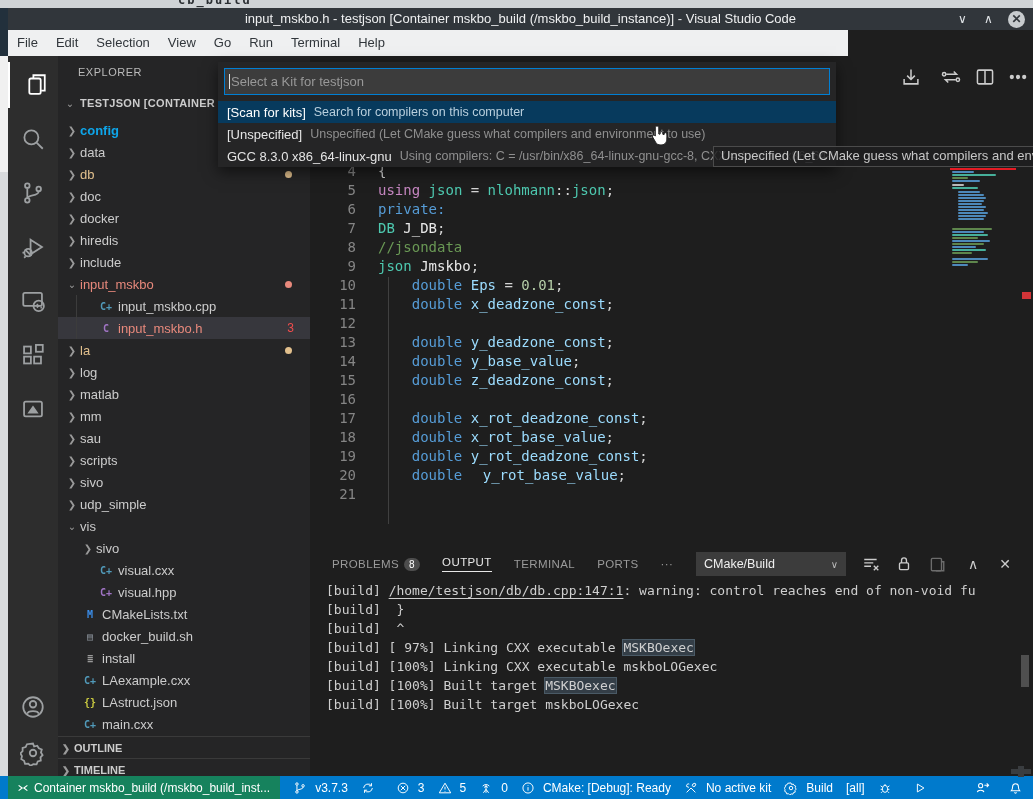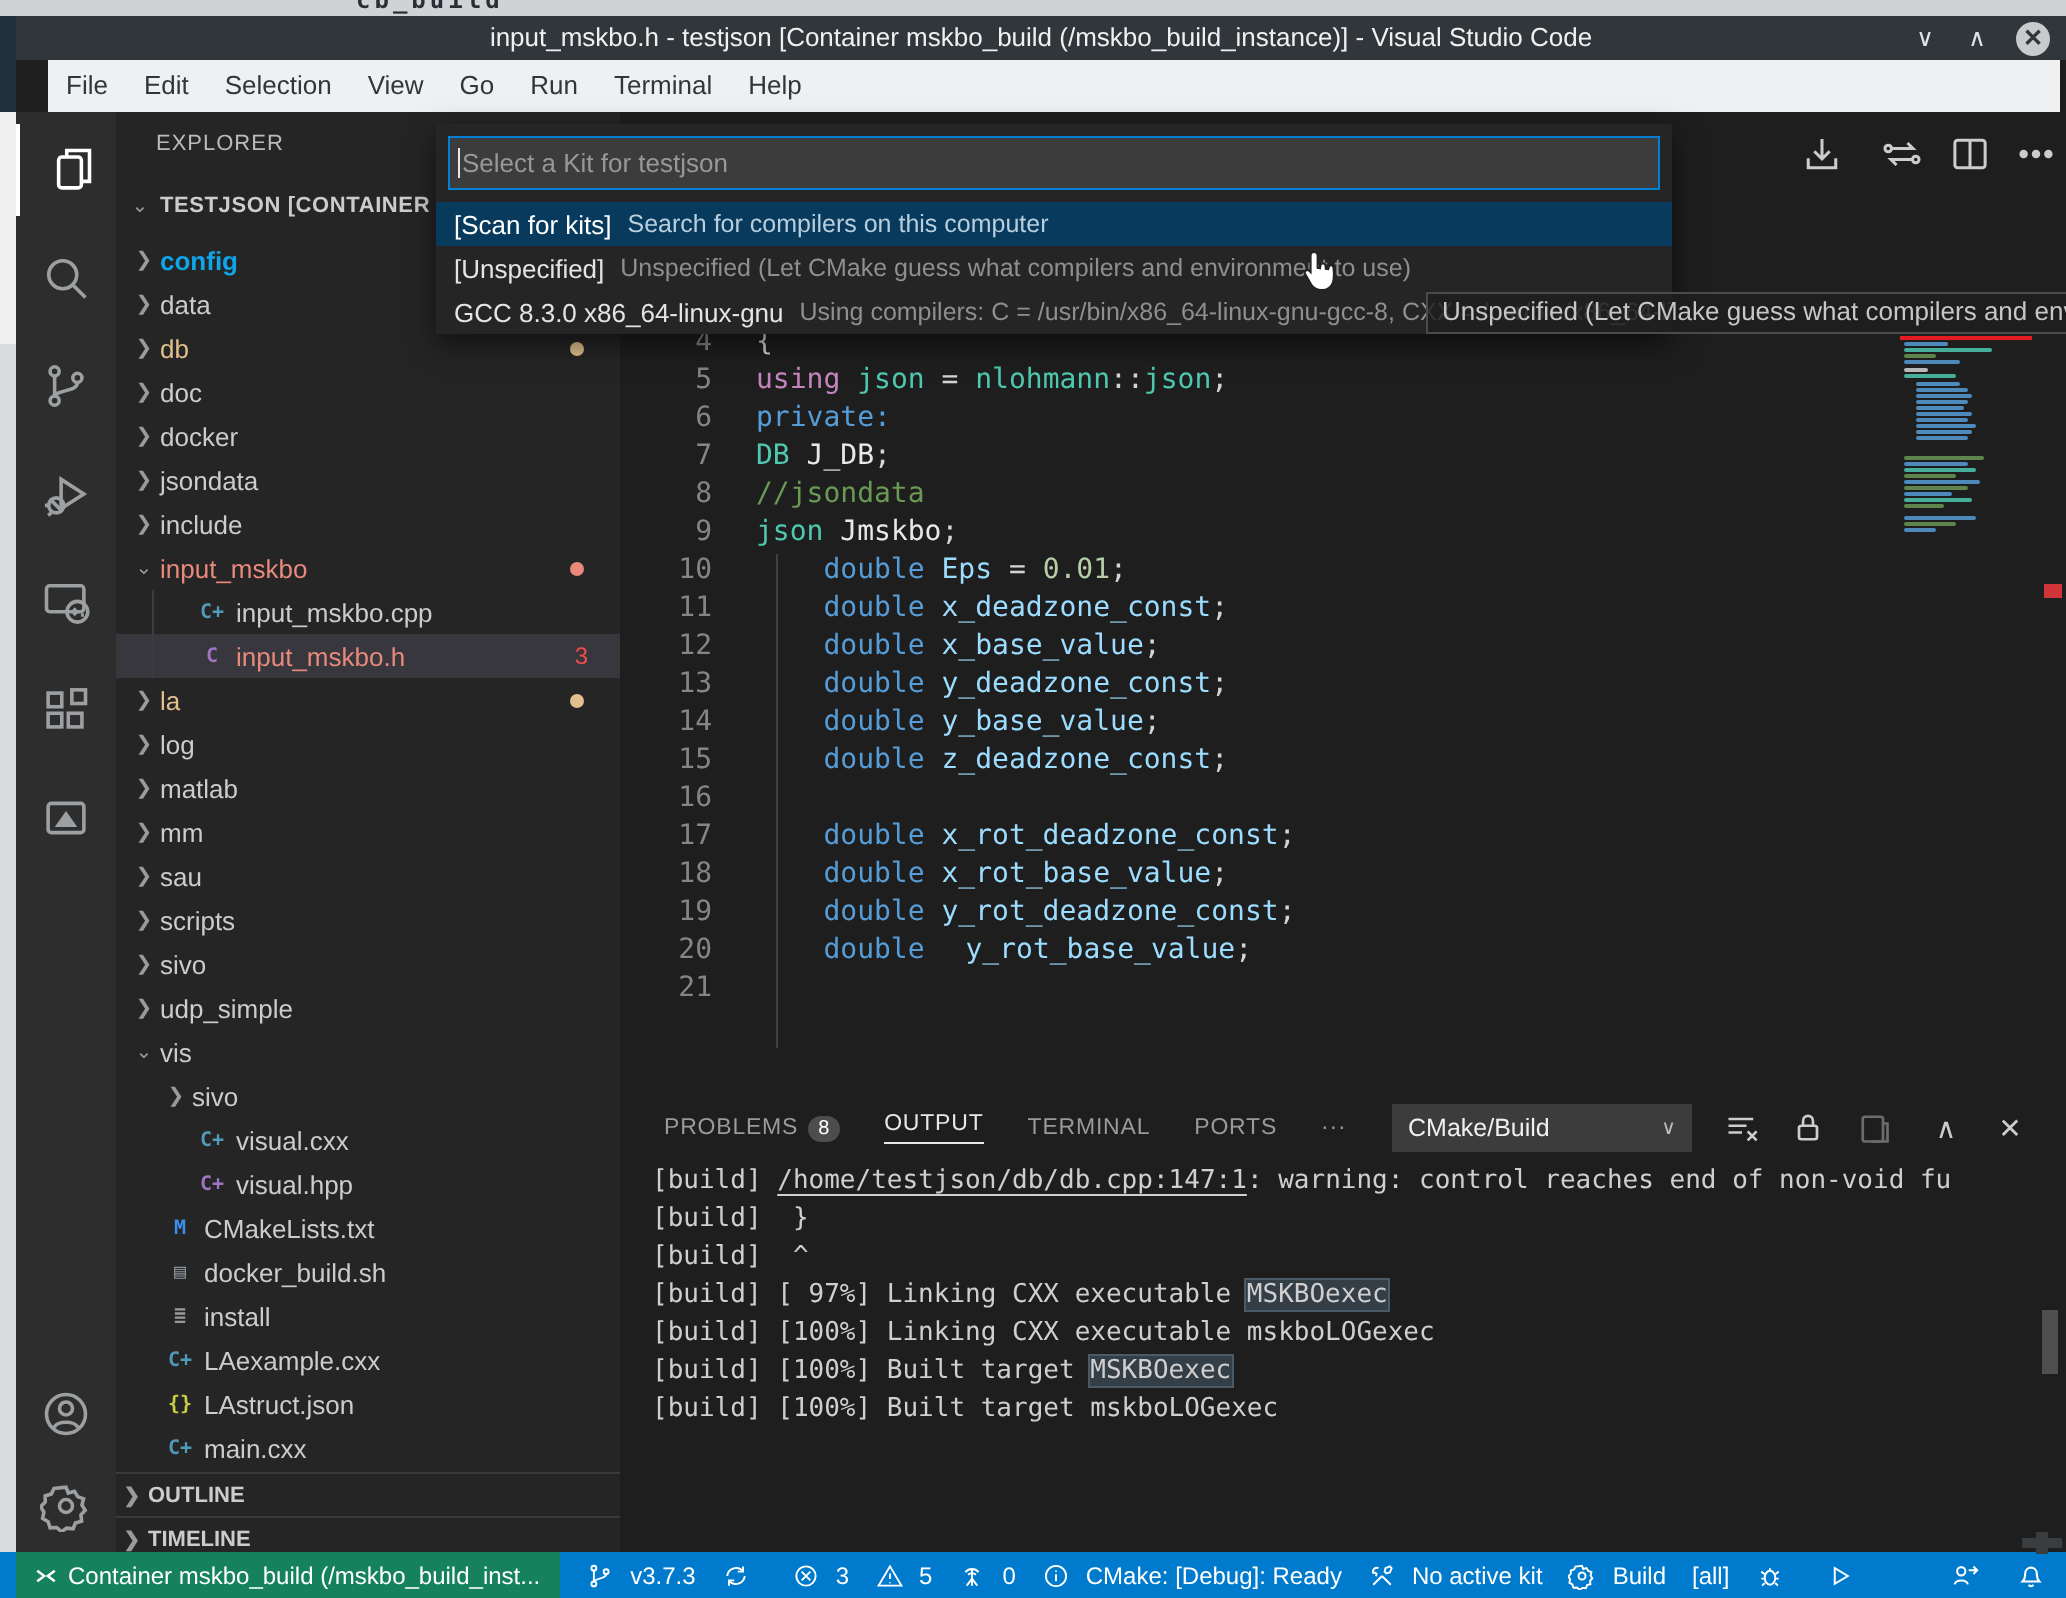--- a/index.html
+++ b/index.html
@@ -15,21 +15,21 @@
   #corner-cross{right:2px;top:766px;width:20px;height:11px;}
   #corner-cross div{position:absolute;background:#3a3d40;}
 
   
   #titlebar{left:8px;top:8px;width:1025px;height:22px;background:#31363b;}
   #window-title{width:100%;text-align:center;line-height:22px;font-size:13px;color:#eff0f1;}
   .winbtn{top:3px;width:17px;height:17px;text-align:center;line-height:16px;color:#dfe3e6;font-size:12px;cursor:default;}
   #btn-close{background:#c7cbce;color:#31363b;border-radius:50%;font-weight:bold;}
 
   
-  #menubar{left:24px;top:30px;width:1006px;height:26px;background:#eff0f1;display:flex;align-items:center;}
+  #menubar{left:8px;top:30px;width:840px;height:26px;background:#eff0f1;display:flex;align-items:center;}
   .menu-item{padding:0 9px;font-size:13px;color:#31363b;line-height:26px;}
 
   
   #activitybar{left:8px;top:56px;width:50px;height:720px;background:#2d2d2d;}
   .act{left:0;width:50px;height:46px;display:flex;align-items:center;justify-content:center;position:absolute;}
   .act.active{border-left:2px solid #fff;}
   .act svg{width:26px;height:26px;}
 
   
   #sidebar{left:58px;top:56px;width:252px;height:720px;background:#252526;}
@@ -228,21 +228,21 @@
         <div class="trow" style="padding-left: 6px;">
           <span class="chev">❯</span>
           <span style="color: rgb(204, 204, 204);">doc</span>
         </div>
         <div class="trow" style="padding-left: 6px;">
           <span class="chev">❯</span>
           <span style="color: rgb(204, 204, 204);">docker</span>
         </div>
         <div class="trow" style="padding-left: 6px;">
           <span class="chev">❯</span>
-          <span style="color: rgb(204, 204, 204);">jsondata</span>
+          <span style="color: rgb(204, 204, 204);">hiredis</span>
         </div>
         <div class="trow" style="padding-left: 6px;">
           <span class="chev">❯</span>
           <span style="color: rgb(204, 204, 204);">include</span>
         </div>
         <div class="trow" style="padding-left: 6px;">
           <span class="chev">⌄</span>
           <span style="color: rgb(232, 137, 124);">input_mskbo</span>
           <div class="dot" style="background: rgb(232, 137, 124);"></div>
         </div>
@@ -366,21 +366,21 @@
     <div class="abs" id="indent-guide"></div>
     <div class="abs" id="code">
         <div class="cline"><span class="lnum">4</span><span class="ltxt"><span style="color: rgb(212, 212, 212);">{</span></span></div>
         <div class="cline"><span class="lnum">5</span><span class="ltxt"><span style="color: rgb(197, 134, 192);">using</span><span style="color: rgb(212, 212, 212);"> </span><span style="color: rgb(78, 201, 176);">json</span><span style="color: rgb(212, 212, 212);"> = </span><span style="color: rgb(78, 201, 176);">nlohmann</span><span style="color: rgb(212, 212, 212);">::</span><span style="color: rgb(78, 201, 176);">json</span><span style="color: rgb(212, 212, 212);">;</span></span></div>
         <div class="cline"><span class="lnum">6</span><span class="ltxt"><span style="color: rgb(86, 156, 214);">private:</span></span></div>
         <div class="cline"><span class="lnum">7</span><span class="ltxt"><span style="color: rgb(78, 201, 176);">DB</span><span style="color: rgb(212, 212, 212);"> </span><span style="color: rgb(232, 232, 232);">J_DB</span><span style="color: rgb(212, 212, 212);">;</span></span></div>
         <div class="cline"><span class="lnum">8</span><span class="ltxt"><span style="color: rgb(106, 153, 85);">//jsondata</span></span></div>
         <div class="cline"><span class="lnum">9</span><span class="ltxt"><span style="color: rgb(78, 201, 176);">json</span><span style="color: rgb(212, 212, 212);"> </span><span style="color: rgb(232, 232, 232);">Jmskbo</span><span style="color: rgb(212, 212, 212);">;</span></span></div>
         <div class="cline"><span class="lnum">10</span><span class="ltxt"><span style="color: rgb(212, 212, 212);">    </span><span style="color: rgb(86, 156, 214);">double</span><span style="color: rgb(212, 212, 212);"> </span><span style="color: rgb(156, 220, 254);">Eps</span><span style="color: rgb(212, 212, 212);"> = </span><span style="color: rgb(181, 206, 168);">0.01</span><span style="color: rgb(212, 212, 212);">;</span></span></div>
         <div class="cline"><span class="lnum">11</span><span class="ltxt"><span style="color: rgb(212, 212, 212);">    </span><span style="color: rgb(86, 156, 214);">double</span><span style="color: rgb(212, 212, 212);"> </span><span style="color: rgb(156, 220, 254);">x_deadzone_const</span><span style="color: rgb(212, 212, 212);">;</span></span></div>
-        <div class="cline"><span class="lnum">12</span><span class="ltxt"><span style="color: rgb(212, 212, 212);">    </span><span style="color: rgb(86, 156, 214);">double</span><span style="color: rgb(212, 212, 212);"> </span><span style="color: rgb(156, 220, 254);">x_base_value</span><span style="color: rgb(212, 212, 212);">;</span></span></div>
+        <div class="cline"><span class="lnum">12</span></div>
         <div class="cline"><span class="lnum">13</span><span class="ltxt"><span style="color: rgb(212, 212, 212);">    </span><span style="color: rgb(86, 156, 214);">double</span><span style="color: rgb(212, 212, 212);"> </span><span style="color: rgb(156, 220, 254);">y_deadzone_const</span><span style="color: rgb(212, 212, 212);">;</span></span></div>
         <div class="cline"><span class="lnum">14</span><span class="ltxt"><span style="color: rgb(212, 212, 212);">    </span><span style="color: rgb(86, 156, 214);">double</span><span style="color: rgb(212, 212, 212);"> </span><span style="color: rgb(156, 220, 254);">y_base_value</span><span style="color: rgb(212, 212, 212);">;</span></span></div>
         <div class="cline"><span class="lnum">15</span><span class="ltxt"><span style="color: rgb(212, 212, 212);">    </span><span style="color: rgb(86, 156, 214);">double</span><span style="color: rgb(212, 212, 212);"> </span><span style="color: rgb(156, 220, 254);">z_deadzone_const</span><span style="color: rgb(212, 212, 212);">;</span></span></div>
         <div class="cline"><span class="lnum">16</span></div>
         <div class="cline"><span class="lnum">17</span><span class="ltxt"><span style="color: rgb(212, 212, 212);">    </span><span style="color: rgb(86, 156, 214);">double</span><span style="color: rgb(212, 212, 212);"> </span><span style="color: rgb(156, 220, 254);">x_rot_deadzone_const</span><span style="color: rgb(212, 212, 212);">;</span></span></div>
         <div class="cline"><span class="lnum">18</span><span class="ltxt"><span style="color: rgb(212, 212, 212);">    </span><span style="color: rgb(86, 156, 214);">double</span><span style="color: rgb(212, 212, 212);"> </span><span style="color: rgb(156, 220, 254);">x_rot_base_value</span><span style="color: rgb(212, 212, 212);">;</span></span></div>
         <div class="cline"><span class="lnum">19</span><span class="ltxt"><span style="color: rgb(212, 212, 212);">    </span><span style="color: rgb(86, 156, 214);">double</span><span style="color: rgb(212, 212, 212);"> </span><span style="color: rgb(156, 220, 254);">y_rot_deadzone_const</span><span style="color: rgb(212, 212, 212);">;</span></span></div>
         <div class="cline"><span class="lnum">20</span><span class="ltxt"><span style="color: rgb(212, 212, 212);">    </span><span style="color: rgb(86, 156, 214);">double</span><span style="color: rgb(212, 212, 212);"> </span><span style="color: rgb(156, 220, 254); margin-left: 12px;">y_rot_base_value</span><span style="color: rgb(212, 212, 212);">;</span></span></div>
         <div class="cline"><span class="lnum">21</span></div>
       </div>

